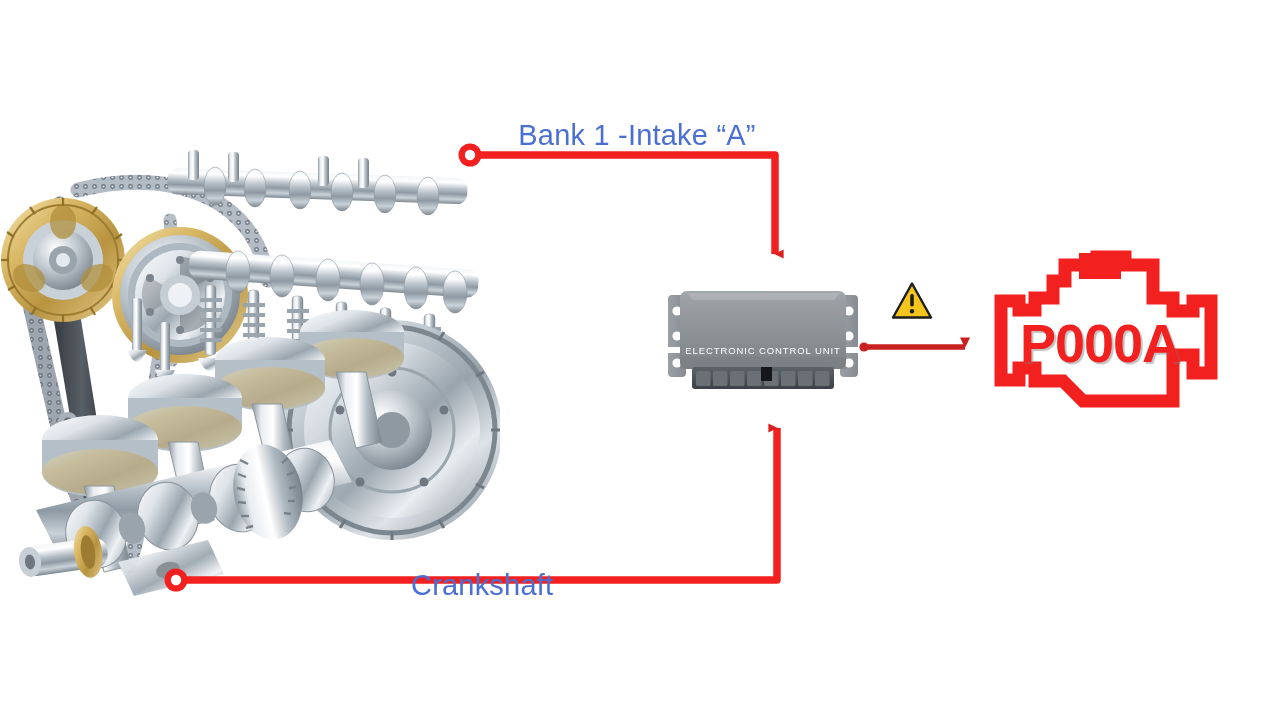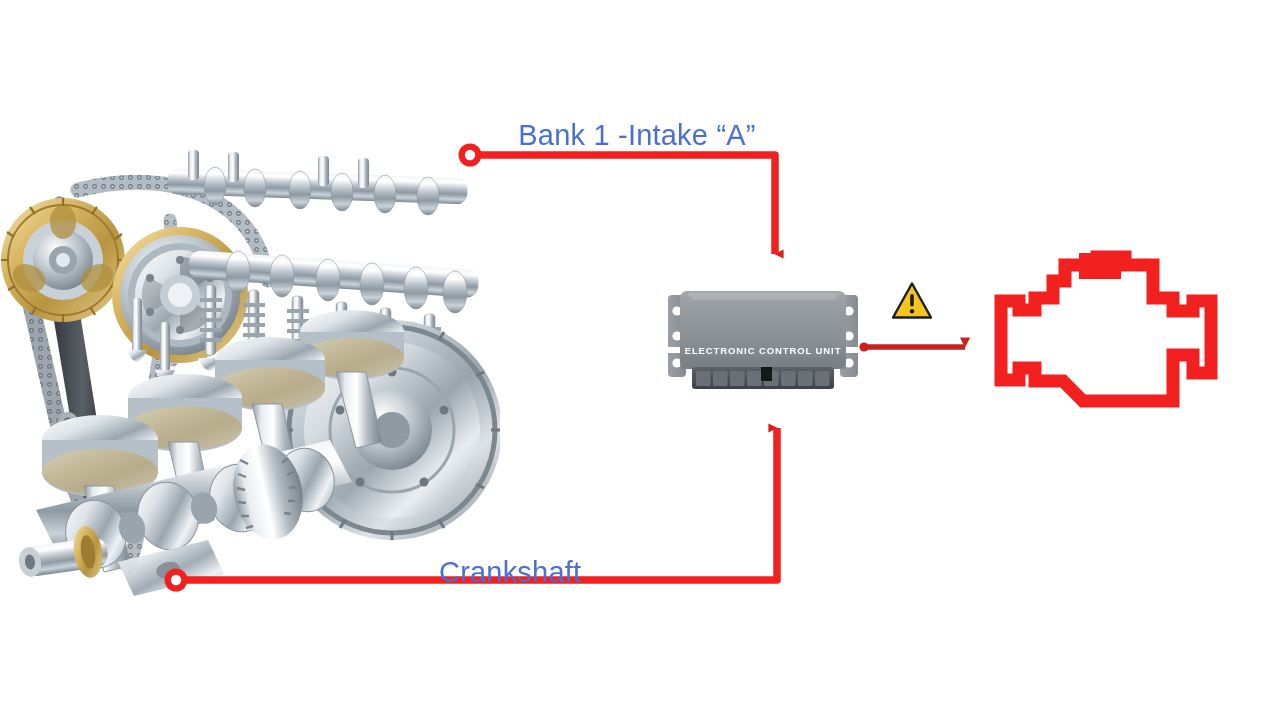--- a/index.html
+++ b/index.html
@@ -47,22 +47,21 @@
     line-height: 1.25;
   }
   #label-camshaft {
     left: 487px;
     top: 117px;
     text-align: center;
     width: 300px;
   }
   #label-crankshaft {
     left: 411px;
-    top: 554px;
-    margin-left: 28px;
+    top: 567px;
   }
 
   
   #ecu-module {
     position: absolute;
     left: 668px;
     top: 291px;
     width: 190px;
     height: 100px;
   }
@@ -82,21 +81,21 @@
   }
   #ecu-label-sub {
     position: absolute;
     left: 0;
     top: 55px;
     width: 190px;
     text-align: center;
     color: #ffffff;
     font-family: "Liberation Sans", sans-serif;
     font-size: 9.5px;
-    font-weight: bold;
+    font-weight: normal;
     letter-spacing: 0.9px;
     line-height: 1;
   }
 
   
   #warning-triangle {
     position: absolute;
     left: 891px;
     top: 281px;
     width: 42px;
@@ -546,14 +545,15 @@
              L 60 125
              L 44 125
              L 44 137
              L 26 137
              L 26 58
              L 44 58
              L 44 67
              Z" fill="none" stroke="#f32020" stroke-width="13" stroke-linejoin="miter"></path>
     <rect x="104" y="10" width="42" height="26" fill="#f32020"></rect>
   </svg>
+  <div id="dtc-code">P000A</div>
 
 </div>
 
 </body></html>

